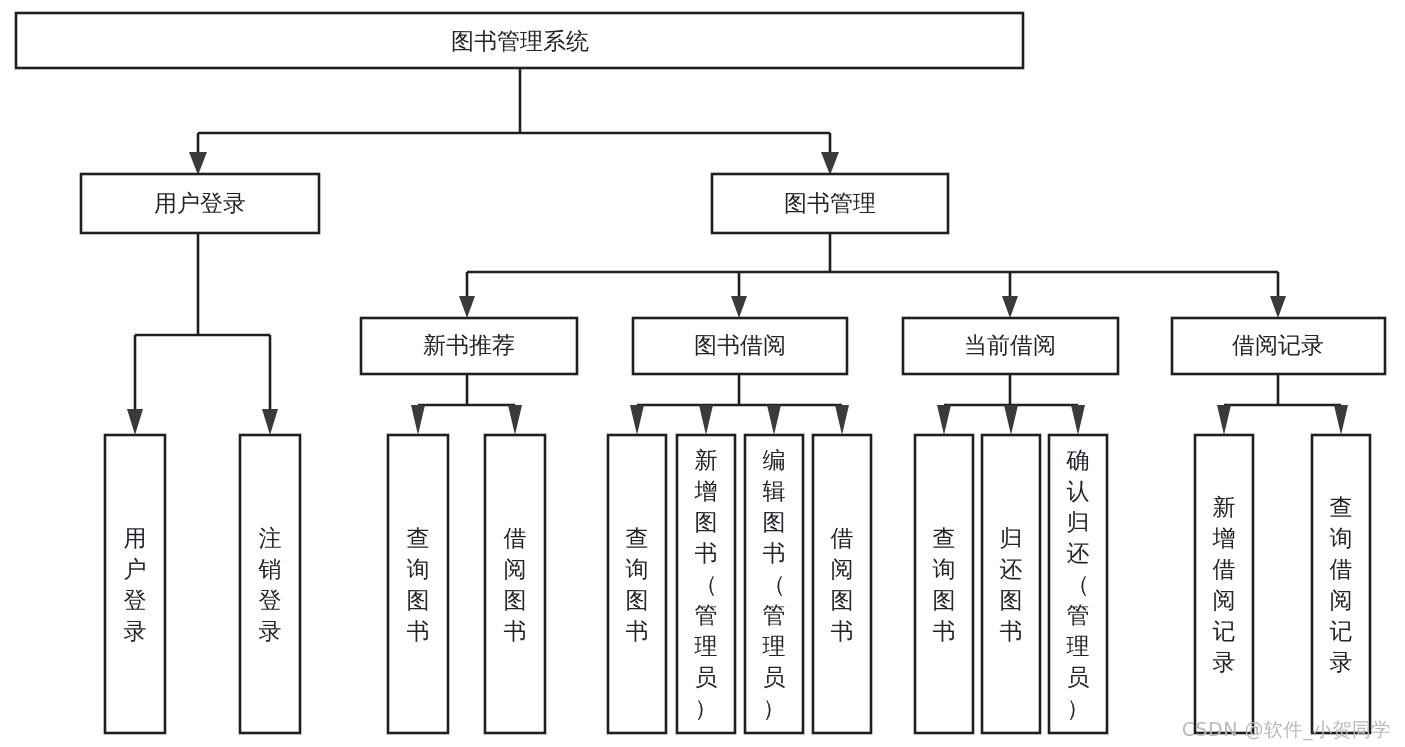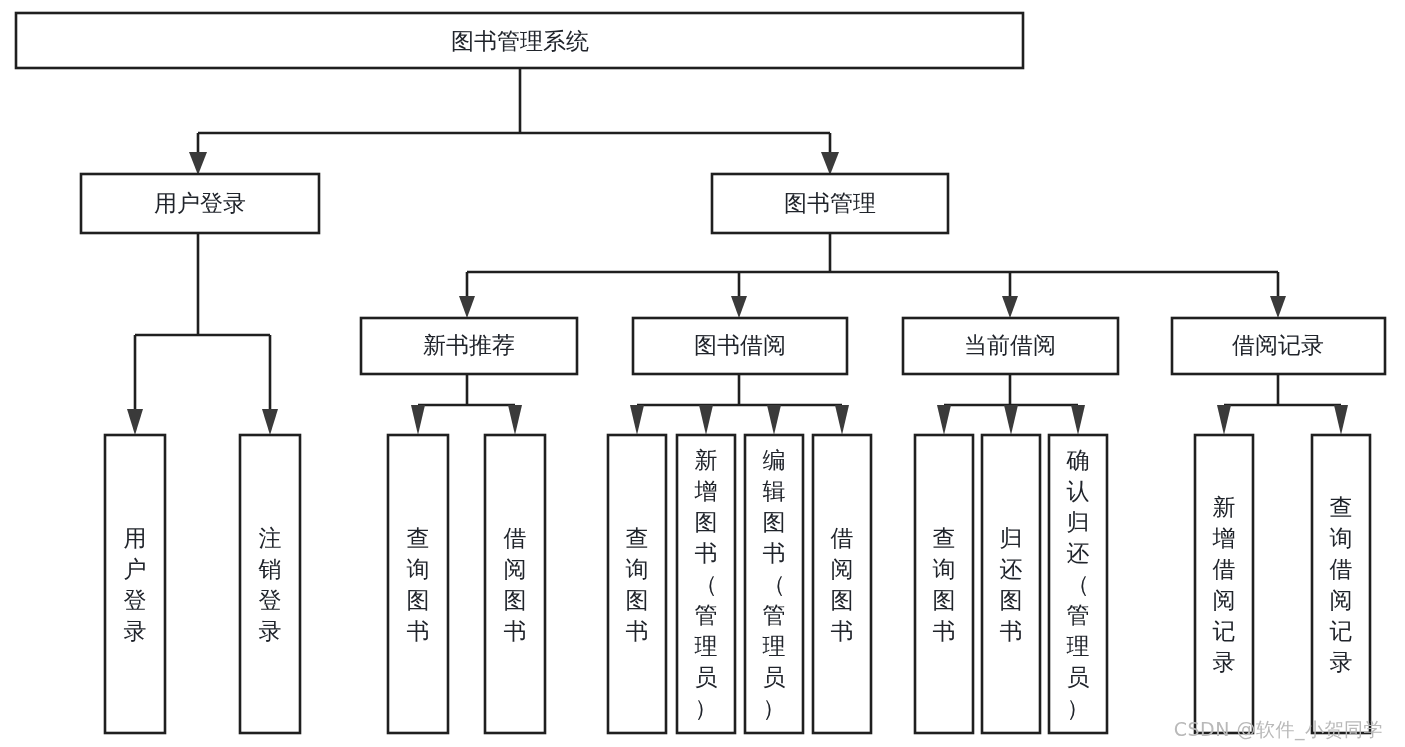--- a/index.html
+++ b/index.html
@@ -48,21 +48,21 @@
     dominant-baseline: middle;
   }
   .node-label-v {
     fill: #20242b;
     font-family: "DejaVu Sans", "Liberation Sans", sans-serif;
     font-size: 23px;
     text-anchor: middle;
   }
   .watermark {
     position: absolute;
-    right: 22px;
+    right: 14px;
     bottom: 4px;
     font-family: "DejaVu Sans", "Liberation Sans", sans-serif;
     font-size: 19px;
     color: #b9b9b9;
     white-space: nowrap;
     letter-spacing: 0.5px;
   }
 </style>
 </head>
 <body>

